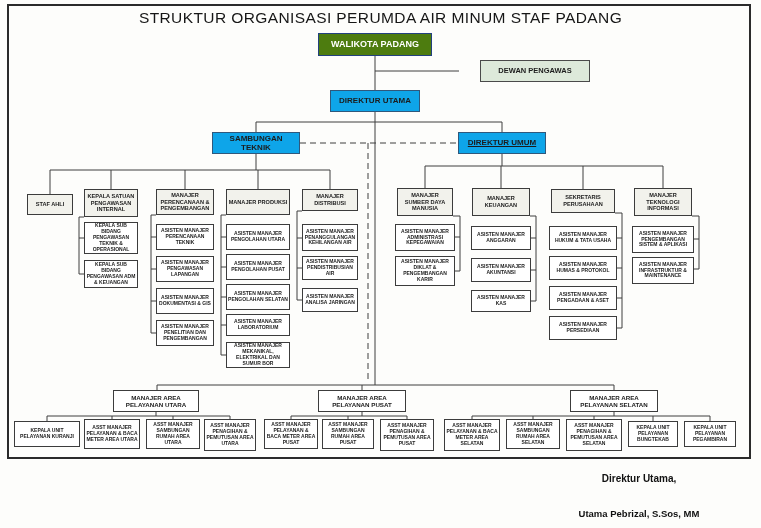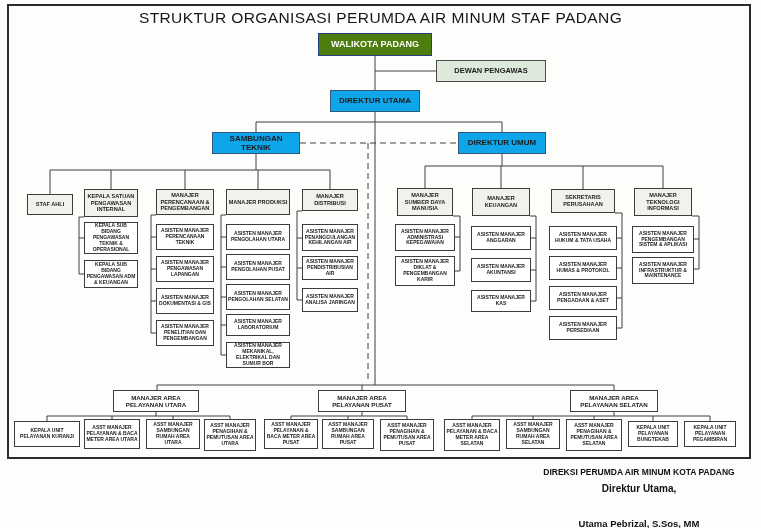--- a/index.html
+++ b/index.html
@@ -118,24 +118,24 @@
         <line x1="594" y1="416" x2="594" y2="419" stroke="#3f3f3f" stroke-width="1"></line>
         <line x1="653" y1="416" x2="653" y2="421" stroke="#3f3f3f" stroke-width="1"></line>
         <line x1="710" y1="416" x2="710" y2="421" stroke="#3f3f3f" stroke-width="1"></line>
         <line x1="300" y1="143" x2="458" y2="143" stroke="#3f3f3f" stroke-width="1" stroke-dasharray="6 4"></line>
         <line x1="368" y1="143" x2="368" y2="383" stroke="#3f3f3f" stroke-width="1" stroke-dasharray="6 4"></line>
       </g>
   </svg>
 
   <div id="boxes">
       <div class="box navy" style="left: 318px; top: 33px; width: 114px; height: 23px;">WALIKOTA PADANG</div>
-      <div class="box green" style="left: 436px; top: 60px; width: 110px; height: 22px;">DEWAN PENGAWAS</div>
+      <div class="box green" style="left: 480px; top: 60px; width: 110px; height: 22px;">DEWAN PENGAWAS</div>
       <div class="box blue" style="left: 330px; top: 90px; width: 90px; height: 22px;">DIREKTUR UTAMA</div>
       <div class="box blue" style="left: 212px; top: 132px; width: 88px; height: 22px;">SAMBUNGAN TEKNIK</div>
-      <div class="box blue" style="left: 458px; top: 132px; width: 88px; height: 22px;">DIREKTUR UMUM</div>
+      <div class="box blue" style="left: 458px; top: 132px; width: 88px; height: 22px; text-decoration: underline;">DIREKTUR UMUM</div>
       <div class="box gray" style="left: 27px; top: 194px; width: 46px; height: 21px;">STAF AHLI</div>
       <div class="box gray" style="left: 84px; top: 189px; width: 54px; height: 28px;">KEPALA SATUAN PENGAWASAN INTERNAL</div>
       <div class="box" style="left: 84px; top: 222px; width: 54px; height: 32px;">KEPALA SUB BIDANG PENGAWASAN TEKNIK &amp; OPERASIONAL</div>
       <div class="box" style="left: 84px; top: 260px; width: 54px; height: 28px;">KEPALA SUB BIDANG PENGAWASAN ADM &amp; KEUANGAN</div>
       <div class="box gray" style="left: 156px; top: 189px; width: 58px; height: 26px;">MANAJER PERENCANAAN &amp; PENGEMBANGAN</div>
       <div class="box" style="left: 156px; top: 224px; width: 58px; height: 26px;">ASISTEN MANAJER PERENCANAAN TEKNIK</div>
       <div class="box" style="left: 156px; top: 256px; width: 58px; height: 26px;">ASISTEN MANAJER PENGAWASAN LAPANGAN</div>
       <div class="box" style="left: 156px; top: 288px; width: 58px; height: 26px;">ASISTEN MANAJER DOKUMENTASI &amp; GIS</div>
       <div class="box" style="left: 156px; top: 320px; width: 58px; height: 26px;">ASISTEN MANAJER PENELITIAN DAN PENGEMBANGAN</div>
       <div class="box gray" style="left: 226px; top: 189px; width: 64px; height: 26px;">MANAJER PRODUKSI</div>
@@ -174,17 +174,16 @@
       <div class="box" style="left: 380px; top: 419px; width: 54px; height: 32px;">ASST MANAJER PENAGIHAN &amp; PEMUTUSAN AREA PUSAT</div>
       <div class="box ahdr" style="left: 570px; top: 390px; width: 88px; height: 22px;">MANAJER AREA PELAYANAN SELATAN</div>
       <div class="box" style="left: 444px; top: 419px; width: 56px; height: 32px;">ASST MANAJER PELAYANAN &amp; BACA METER AREA SELATAN</div>
       <div class="box" style="left: 506px; top: 419px; width: 54px; height: 30px;">ASST MANAJER SAMBUNGAN RUMAH AREA SELATAN</div>
       <div class="box" style="left: 566px; top: 419px; width: 56px; height: 32px;">ASST MANAJER PENAGIHAN &amp; PEMUTUSAN AREA SELATAN</div>
       <div class="box" style="left: 628px; top: 421px; width: 50px; height: 26px;">KEPALA UNIT PELAYANAN BUNGTEKAB</div>
       <div class="box" style="left: 684px; top: 421px; width: 52px; height: 26px;">KEPALA UNIT PELAYANAN PEGAMBIRAN</div>
     </div>
 
   <div class="signature">
-    <div class="s1">DIREKSI PERUMDA AIR MINUM KOTA PADANG</div>
     <div class="s2">Direktur Utama,</div>
     <div class="s3">Utama Pebrizal, S.Sos, MM</div>
   </div>
 </div>
 
 </body></html>

